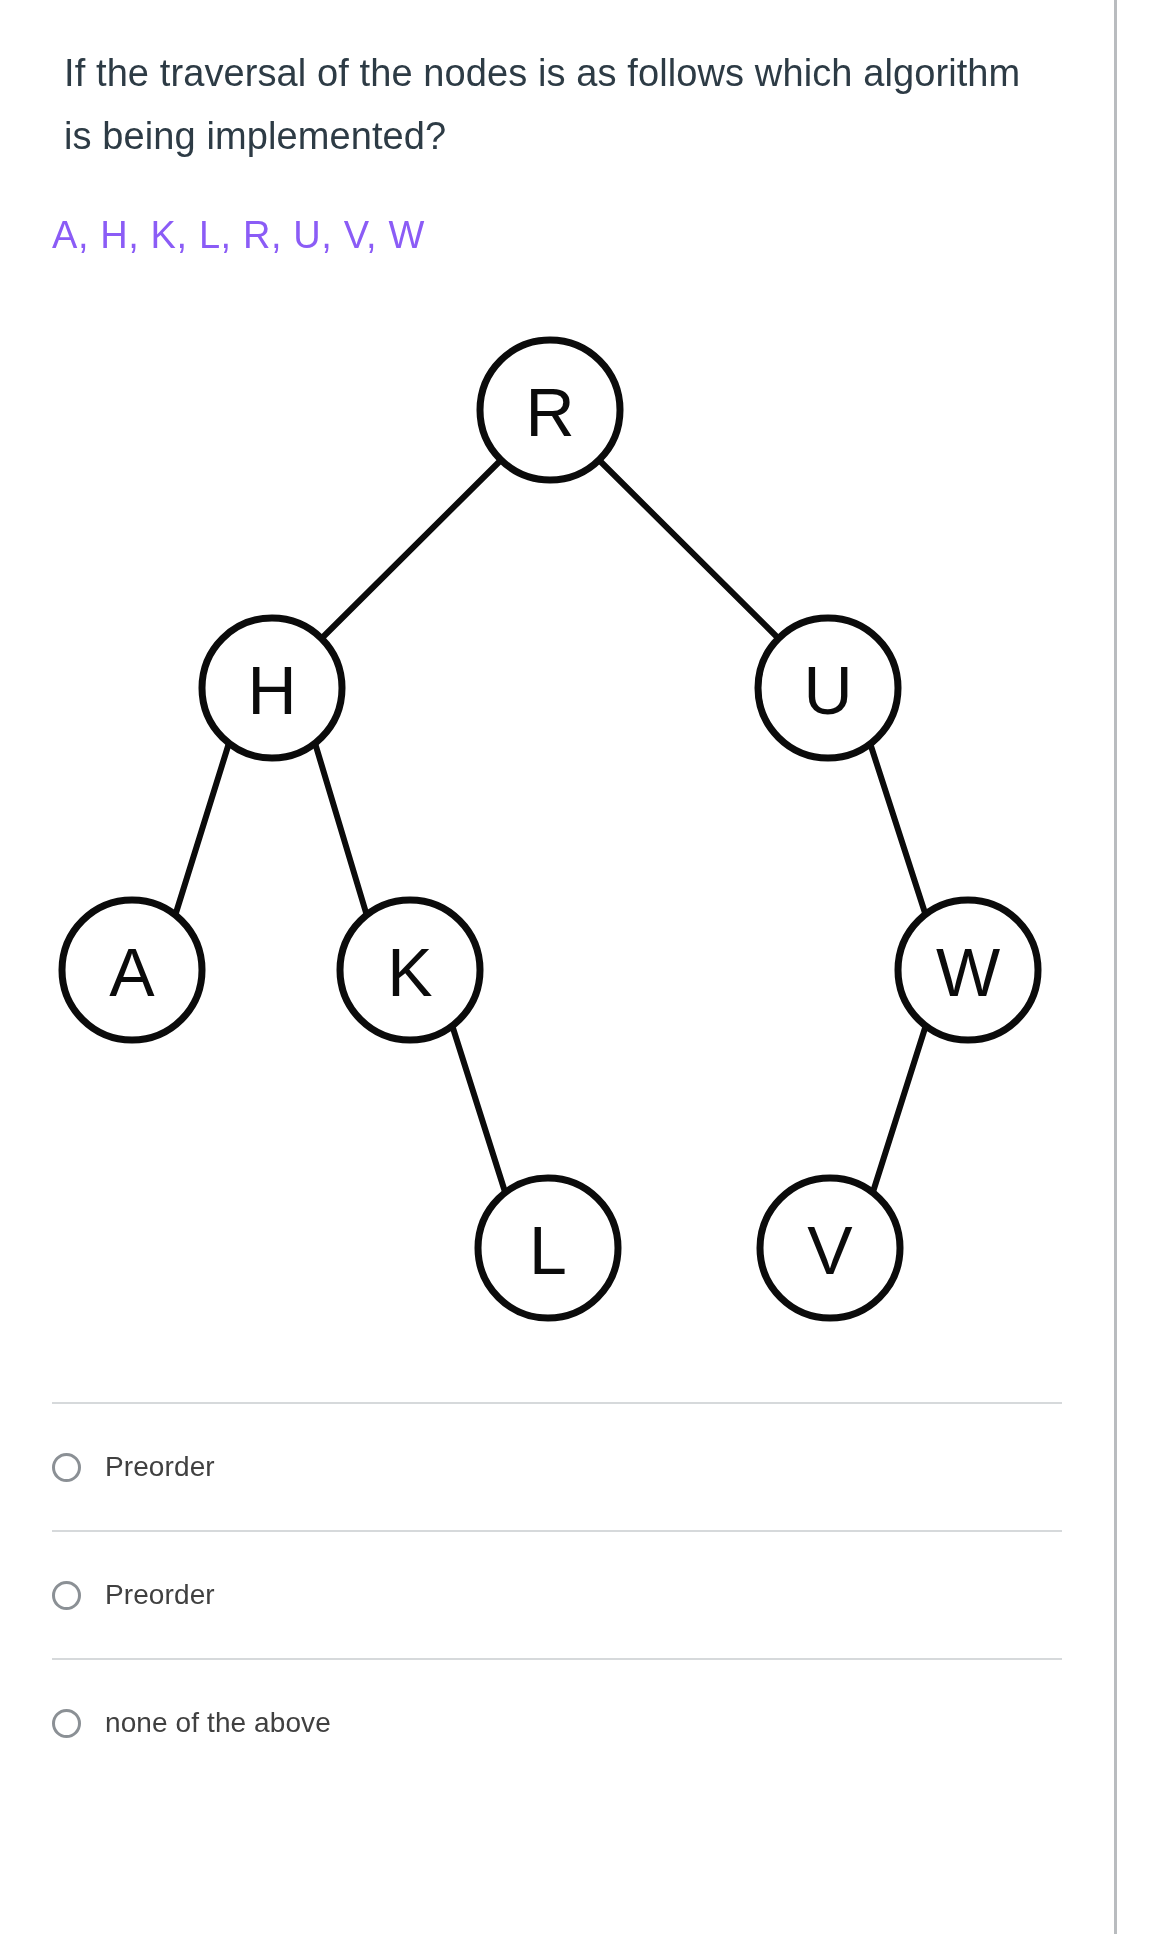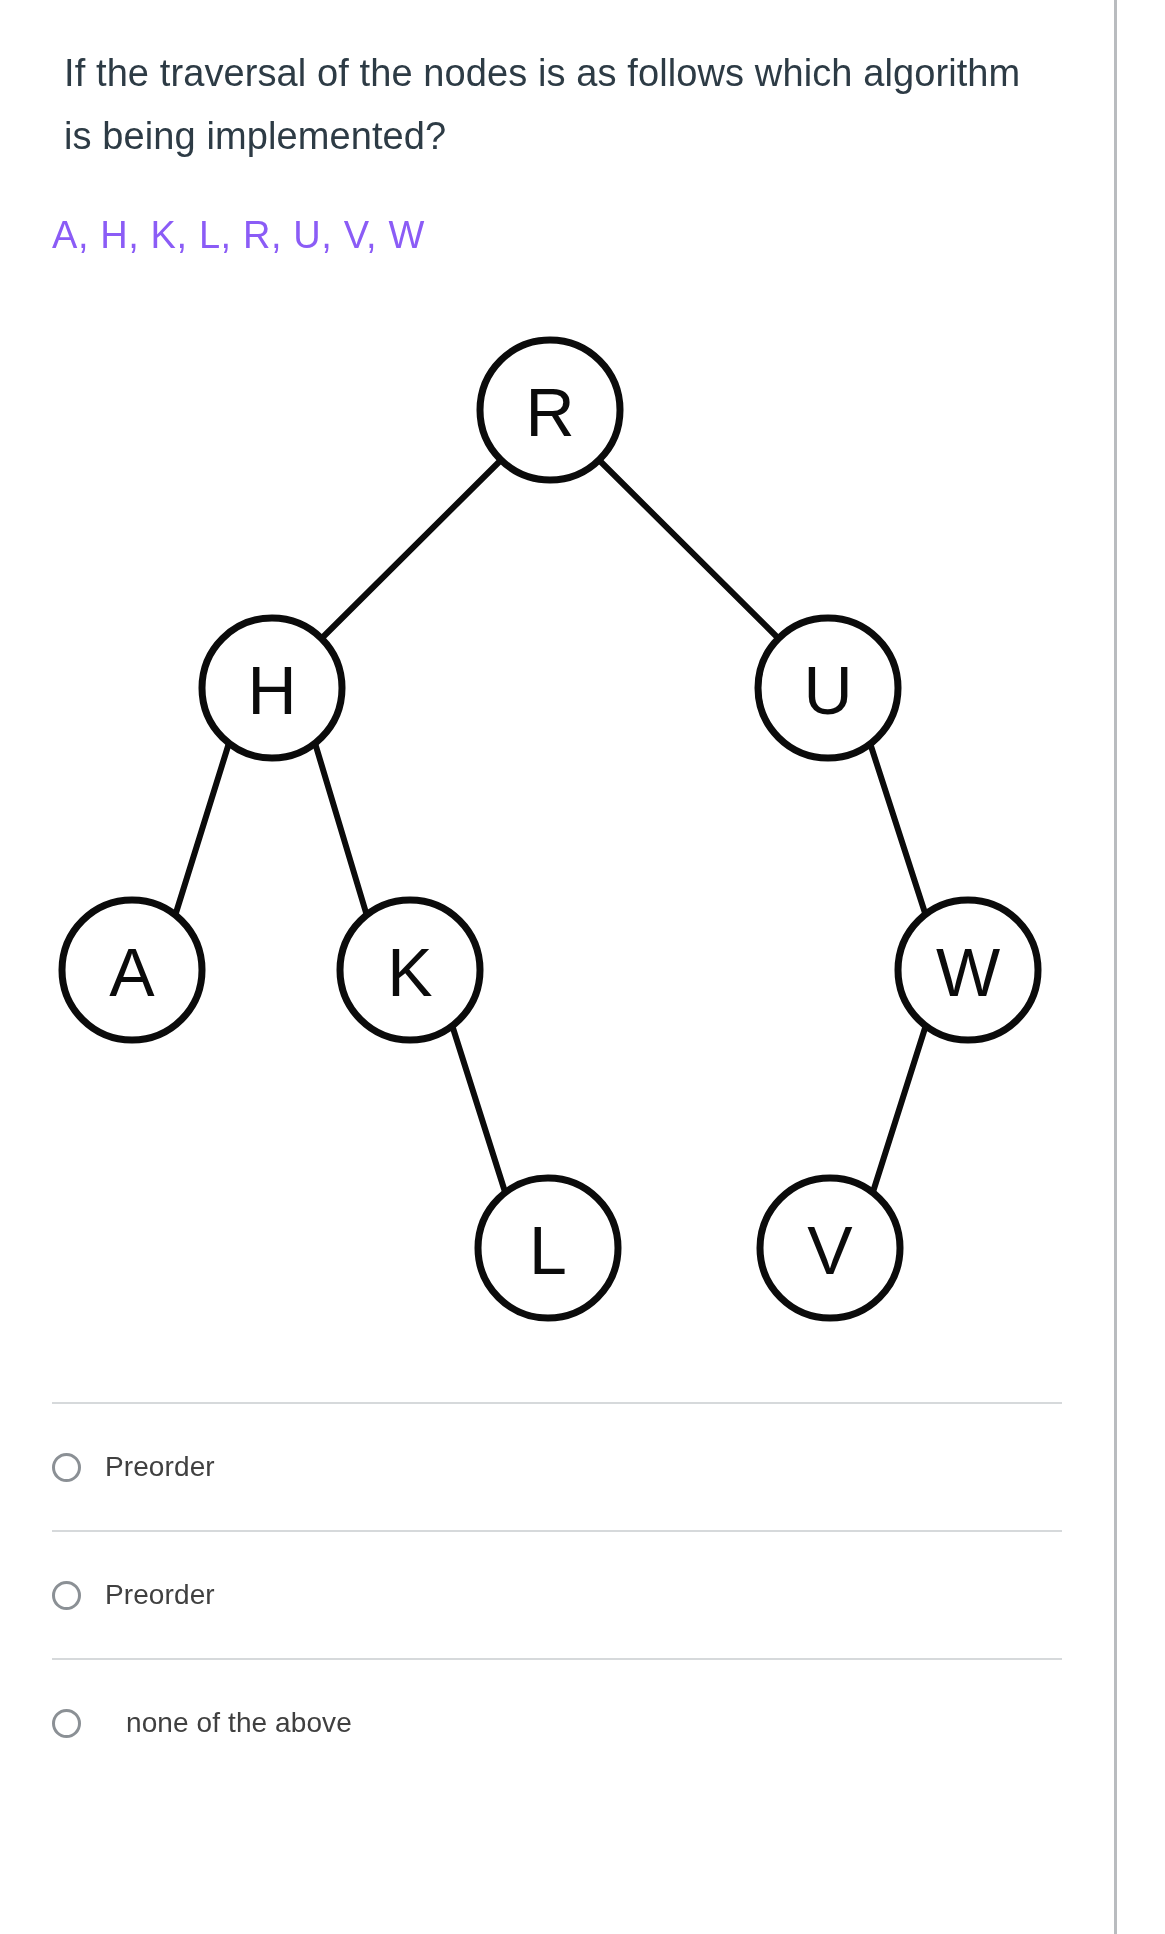--- a/index.html
+++ b/index.html
@@ -95,21 +95,20 @@
   .answer-row {
     display: flex;
     align-items: center;
     height: 128px;
     margin: 0 52px;
     border-top: 2px solid #d6d9db;
     box-sizing: border-box;
   }
   .answer-row.last-row {
     border-bottom: none;
-    gap: 21px;
   }
   .radio-outer {
     flex: 0 0 auto;
     width: 29px;
     height: 29px;
     border: 3px solid #8b9095;
     border-radius: 50%;
     box-sizing: border-box;
     margin-right: 24px;
     background: #ffffff;

